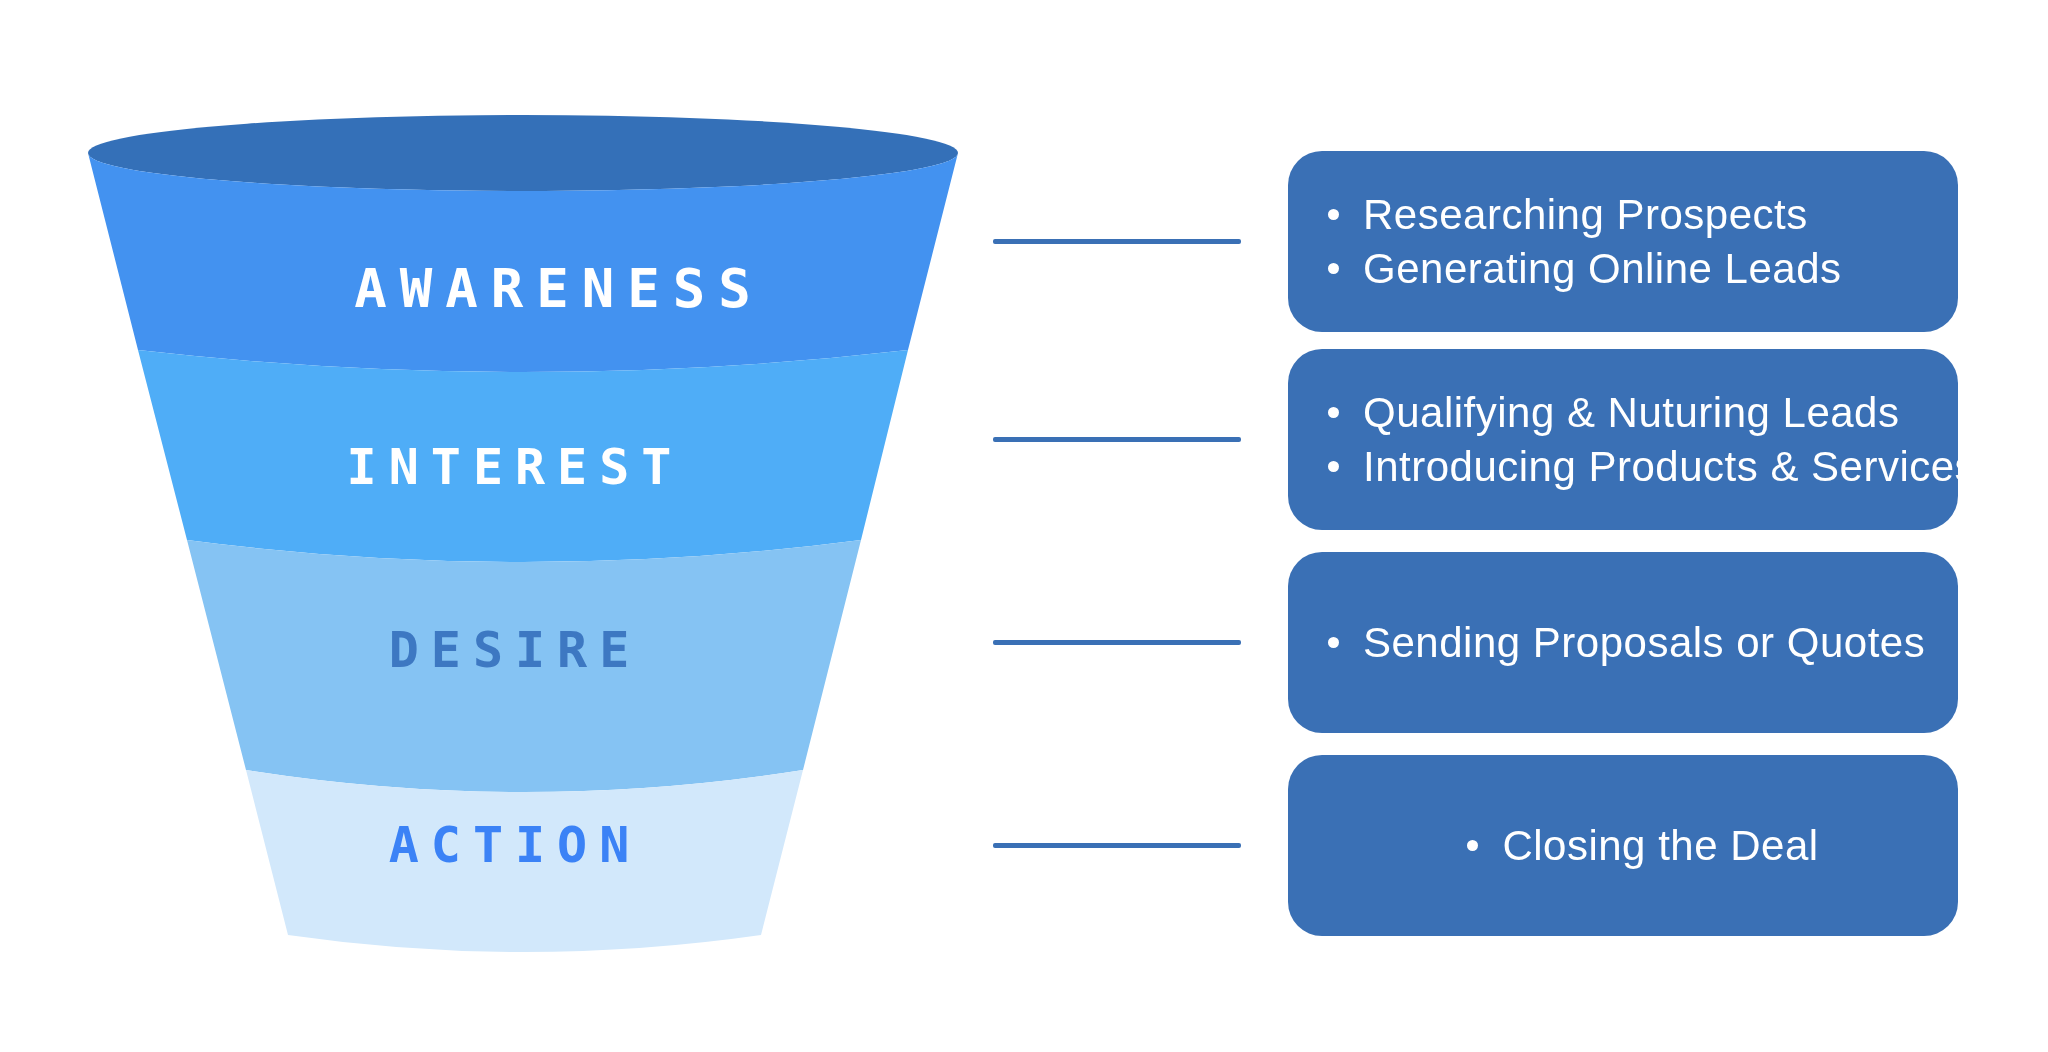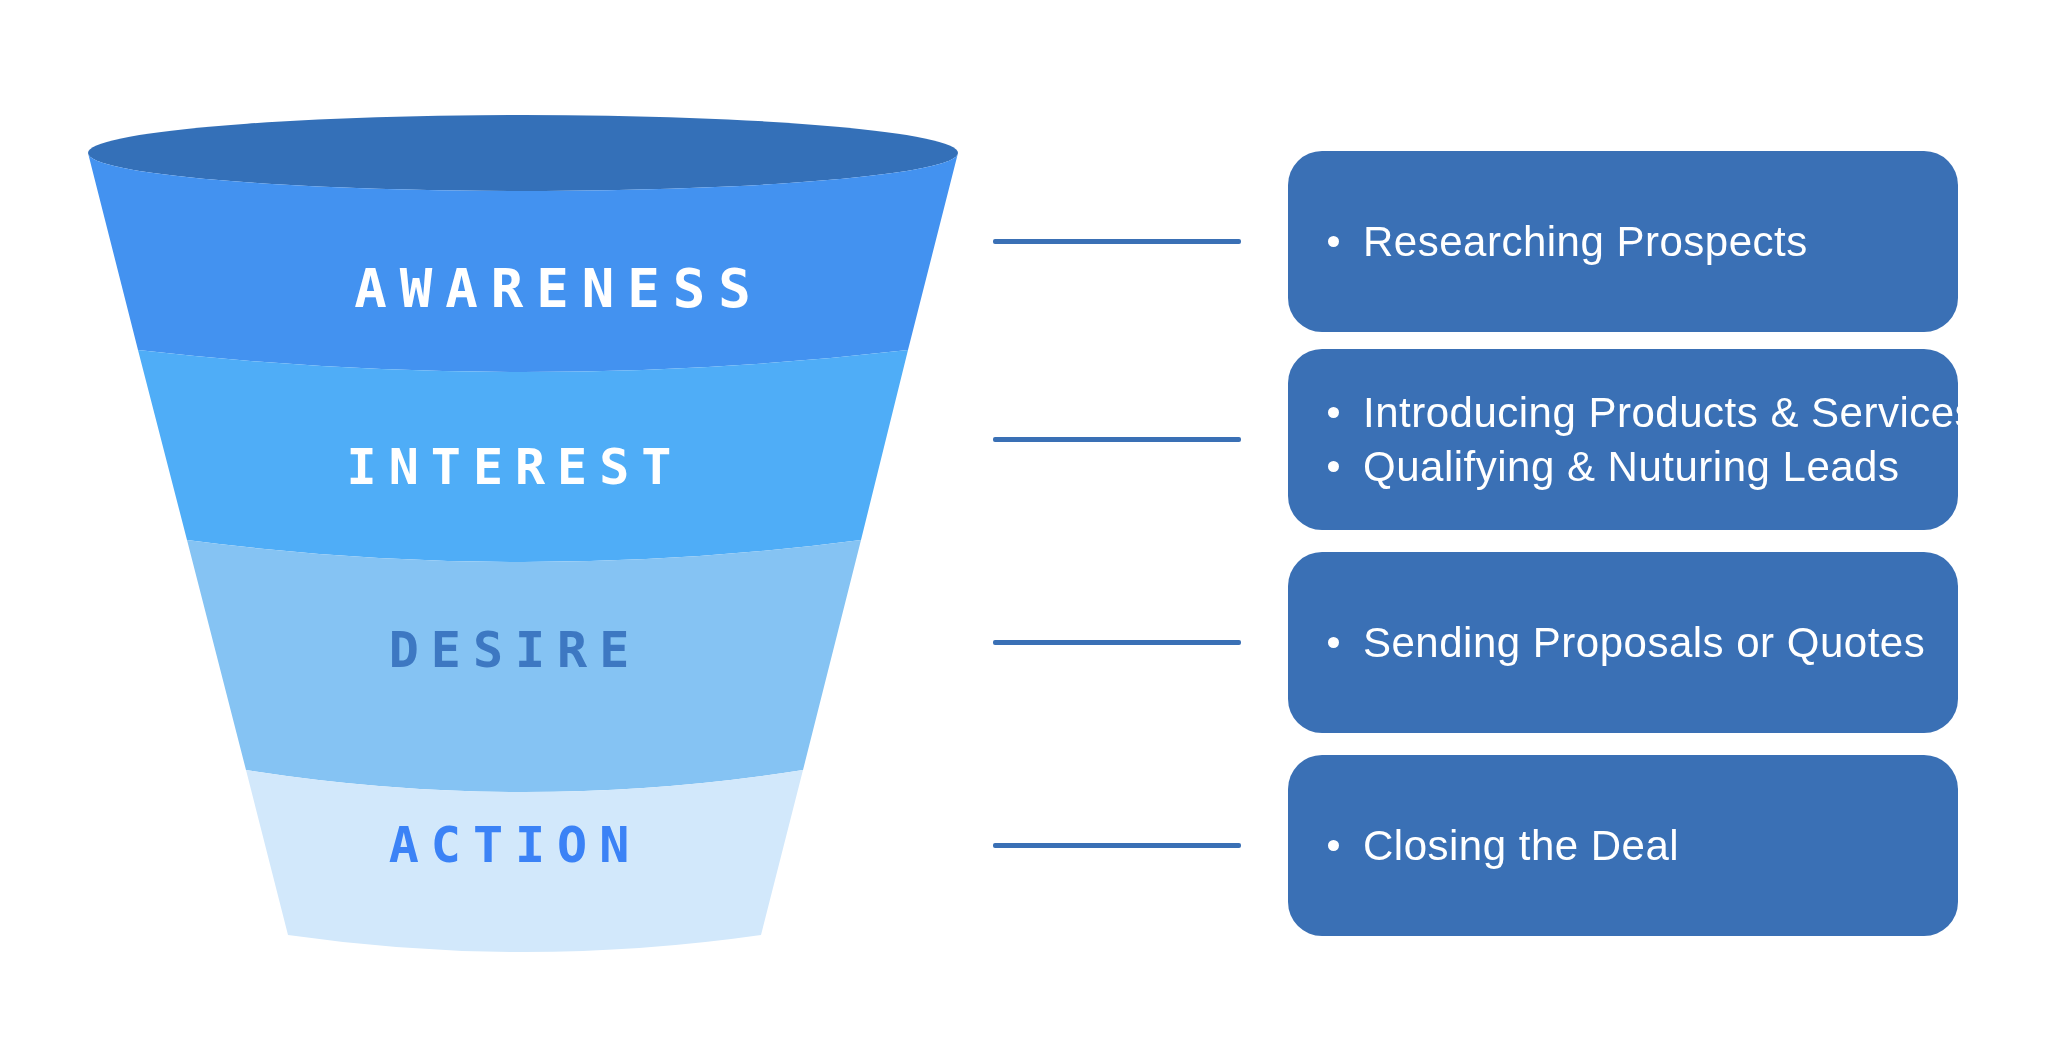--- a/index.html
+++ b/index.html
@@ -98,40 +98,44 @@
   <div class="connector" style="top: 239px; background-color: rgb(58, 112, 181);"></div>
   <div class="connector" style="top: 437px; background-color: rgb(58, 112, 181);"></div>
   <div class="connector" style="top: 640px; background-color: rgb(58, 112, 181);"></div>
   <div class="connector" style="top: 843px; background-color: rgb(58, 112, 181);"></div>
 
   <div class="card" style="top: 151px; background-color: rgb(58, 112, 181);">
     <div class="bullet-row">
       <span class="bullet-dot"></span>
       <span class="bullet-text">Researching Prospects</span>
     </div>
+    <div class="bullet-row">
+      <span class="bullet-dot"></span>
+      <span class="bullet-text">Generating Online Leads</span>
+    </div>
   </div>
 
   <div class="card" style="top: 349px; background-color: rgb(58, 112, 181);">
     <div class="bullet-row">
       <span class="bullet-dot"></span>
-      <span class="bullet-text">Introducing Products &amp; Services</span>
+      <span class="bullet-text">Qualifying &amp; Nuturing Leads</span>
     </div>
     <div class="bullet-row">
       <span class="bullet-dot"></span>
-      <span class="bullet-text">Qualifying &amp; Nuturing Leads</span>
+      <span class="bullet-text">Introducing Products &amp; Services</span>
     </div>
   </div>
 
   <div class="card" style="top: 552px; background-color: rgb(58, 112, 181);">
     <div class="bullet-row">
       <span class="bullet-dot"></span>
       <span class="bullet-text">Sending Proposals or Quotes</span>
     </div>
   </div>
 
-  <div class="card" style="top: 755px; background-color: rgb(58, 112, 181);">
+  <div class="card" style="top: 755px; background-color: rgb(58, 112, 181); align-items: center;">
     <div class="bullet-row">
       <span class="bullet-dot"></span>
       <span class="bullet-text">Closing the Deal</span>
     </div>
   </div>
 
 </div>
 
 </body></html>

